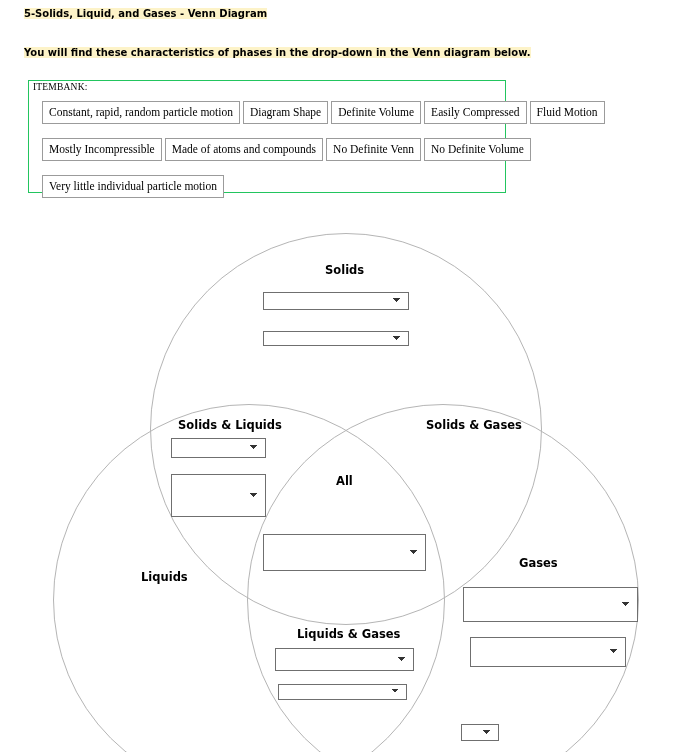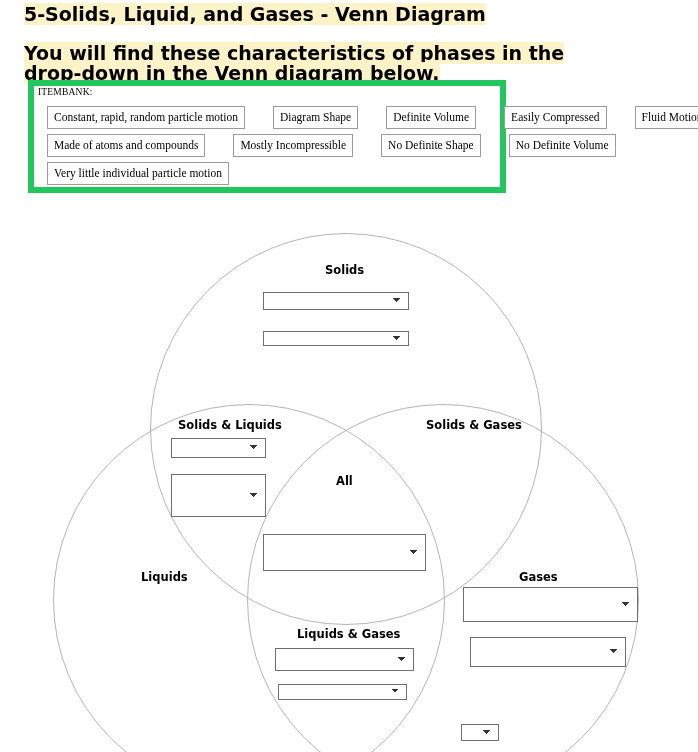--- a/index.html
+++ b/index.html
@@ -17,21 +17,21 @@
   }
 
   
   .heading {
     position: absolute;
     left: 24px;
     top: 4px;
     width: 600px;
     font-family: "DejaVu Sans", sans-serif;
     font-weight: bold;
-    font-size: 19px;
+    font-size: 10px;
     line-height: 20px;
   }
   .heading .line {
     display: inline;
     background: #fdf3c8;
     box-decoration-break: clone;
     -webkit-box-decoration-break: clone;
   }
   .heading .title-line {
     display: block;
@@ -41,21 +41,21 @@
     margin-top: 19px;
   }
 
   
   .itembank {
     position: absolute;
     left: 28px;
     top: 80px;
     width: 478px;
     height: 113px;
-    border: 6px solid #22c55e;
+    border: 1px solid #22c55e;
     background: #ffffff;
     box-sizing: border-box;
   }
   .itembank-label {
     position: absolute;
     left: 4px;
     top: 1px;
     font-family: "Liberation Serif", serif;
     font-size: 9.5px;
     letter-spacing: .2px;
@@ -63,23 +63,22 @@
   }
   .bank-rows {
     position: absolute;
     left: 13px;
     top: 20px;
     right: 6px;
   }
   .bank-row {
     display: flex;
     align-items: center;
-    margin-bottom: 5px;
+    margin-bottom: 14px;
     flex-wrap: nowrap;
-    gap: 25px;
   }
   .bank-item {
     border: 1px solid #9b9b9b;
     background: #ffffff;
     font-family: "Liberation Serif", serif;
     font-size: 11.5px;
     line-height: 13px;
     padding: 4px 6px 4px 6px;
     margin-right: 3px;
     white-space: nowrap;
@@ -166,43 +165,43 @@
   <div class="itembank-label">ITEMBANK:</div>
   <div class="bank-rows">
     <div class="bank-row">
       <div class="bank-item">Constant, rapid, random particle motion</div>
       <div class="bank-item">Diagram Shape</div>
       <div class="bank-item">Definite Volume</div>
       <div class="bank-item">Easily Compressed</div>
       <div class="bank-item">Fluid Motion</div>
     </div>
     <div class="bank-row">
+      <div class="bank-item">Mostly Incompressible</div>
       <div class="bank-item">Made of atoms and compounds</div>
-      <div class="bank-item">Mostly Incompressible</div>
-      <div class="bank-item">No Definite Shape</div>
+      <div class="bank-item">No Definite Venn</div>
       <div class="bank-item">No Definite Volume</div>
     </div>
     <div class="bank-row">
       <div class="bank-item">Very little individual particle motion</div>
     </div>
   </div>
 </div>
 
 <div class="venn">
 
   <div class="circle circle-solids"></div>
   <div class="circle circle-liquids"></div>
   <div class="circle circle-gases"></div>
 
   <div class="region-label" style="left:325px; top:63px;">Solids</div>
   <div class="region-label" style="left:178px; top:218px;">Solids &amp; Liquids</div>
   <div class="region-label" style="left:426px; top:218px;">Solids &amp; Gases</div>
   <div class="region-label" style="left:336px; top:274px;">All</div>
   <div class="region-label" style="left:141px; top:370px;">Liquids</div>
-  <div class="region-label" style="left:519px; top:370px;">Gases</div>
+  <div class="region-label" style="left:519px; top:356px;">Gases</div>
   <div class="region-label" style="left:297px; top:427px;">Liquids &amp; Gases</div>
 
   <select class="dd" style="left:263px; top:92px; width:146px; height:18px;">
     <option></option>
   </select>
 
   <select class="dd" style="left:263px; top:331px; width:146px; height:15px; top:131px;">
     <option></option>
   </select>
 

